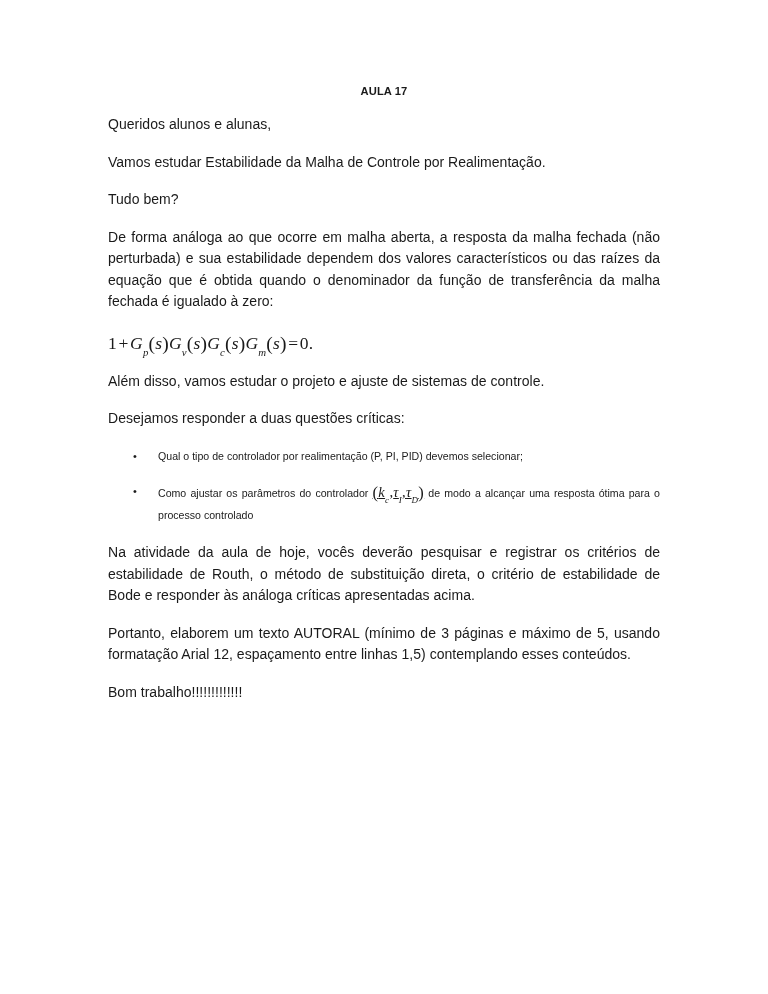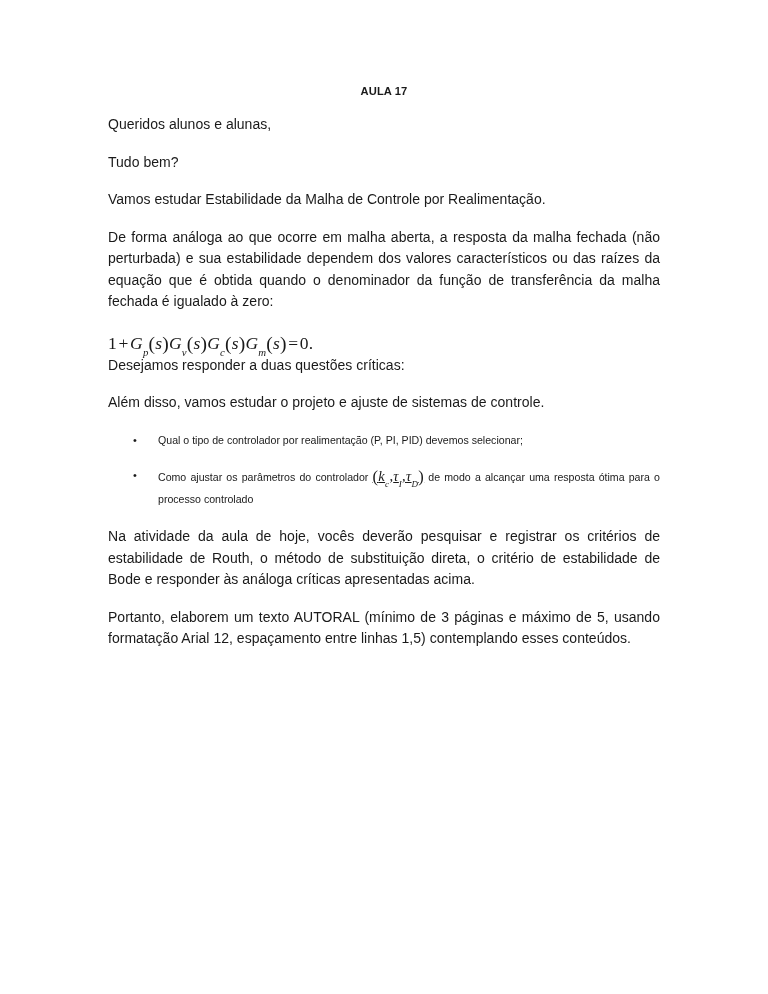--- a/index.html
+++ b/index.html
@@ -114,44 +114,45 @@
 </head>
 <body>
 
 <div class="page">
   <div class="content">
 
     <div class="doc-title">AULA 17</div>
 
     <p class="para nojust">Queridos alunos e alunas,</p>
 
+    <p class="para nojust">Vamos estudar Estabilidade da Malha de Controle por Realimentação.</p>
+
     <p class="para nojust">Tudo bem?</p>
-
-    <p class="para nojust">Vamos estudar Estabilidade da Malha de Controle por Realimentação.</p>
 
     <p class="para tight">De forma análoga ao que ocorre em malha aberta, a resposta da malha fechada (não perturbada) e sua estabilidade dependem dos valores característicos ou das raízes da equação que é obtida quando o denominador da função de transferência da malha fechada é igualado à zero:</p>
 
     <div class="eq-display">
       <span class="mn">1</span><span class="op">+</span><span class="mi">G</span><sub class="sb">p</sub><span class="paren">(</span><span class="mi">s</span><span class="paren">)</span><span class="mi">G</span><sub class="sb">v</sub><span class="paren">(</span><span class="mi">s</span><span class="paren">)</span><span class="mi">G</span><sub class="sb">c</sub><span class="paren">(</span><span class="mi">s</span><span class="paren">)</span><span class="mi">G</span><sub class="sb">m</sub><span class="paren">(</span><span class="mi">s</span><span class="paren">)</span><span class="op">=</span><span class="mn">0</span><span class="mn">.</span>
     </div>
 
+    <p class="para nojust" style="margin-top:16px">Além disso, vamos estudar o projeto e ajuste de sistemas de controle.</p>
+
     <p class="para nojust">Desejamos responder a duas questões críticas:</p>
-
-    <p class="para nojust" style="margin-top:16px">Além disso, vamos estudar o projeto e ajuste de sistemas de controle.</p>
 
     <ul class="bullets">
       <li>
         <span class="bullet-dot">•</span>
         <span>Qual o tipo de controlador por realimentação (P, PI, PID) devemos selecionar;</span>
       </li>
       <li>
         <span class="bullet-dot">•</span><span>Como ajustar os parâmetros do controlador </span><span class="eq-inline"><span class="paren">(</span><span class="mi">k</span><sub class="sb">c</sub><span class="mn">,</span><span class="mi">τ</span><sub class="sb">I</sub><span class="mn">,</span><span class="mi">τ</span><sub class="sb">D</sub><span class="paren">)</span></span><span> de modo a alcançar uma resposta ótima para o processo controlado</span>
       </li>
     </ul>
 
     <p class="para">Na atividade da aula de hoje, vocês deverão pesquisar e registrar os critérios de estabilidade de Routh, o método de substituição direta, o critério de estabilidade de Bode e responder às análoga críticas apresentadas acima.</p>
 
     <p class="para">Portanto, elaborem um texto AUTORAL (mínimo de 3 páginas e máximo de 5, usando formatação Arial 12, espaçamento entre linhas 1,5) contemplando esses conteúdos.</p>
 
 
+    <p class="para nojust">Bom trabalho!!!!!!!!!!!!!</p>
 
   </div>
 </div>
 
 </body></html>

